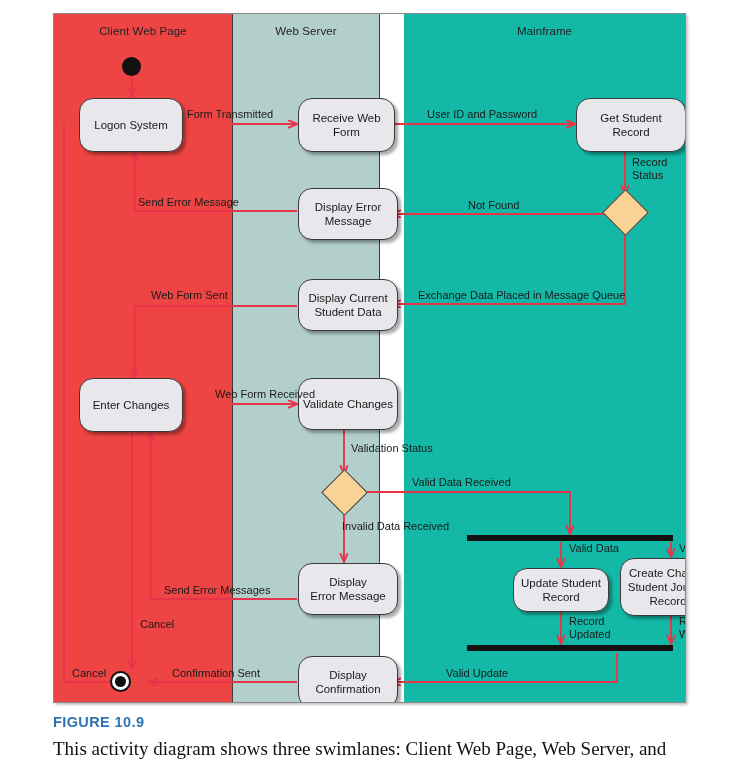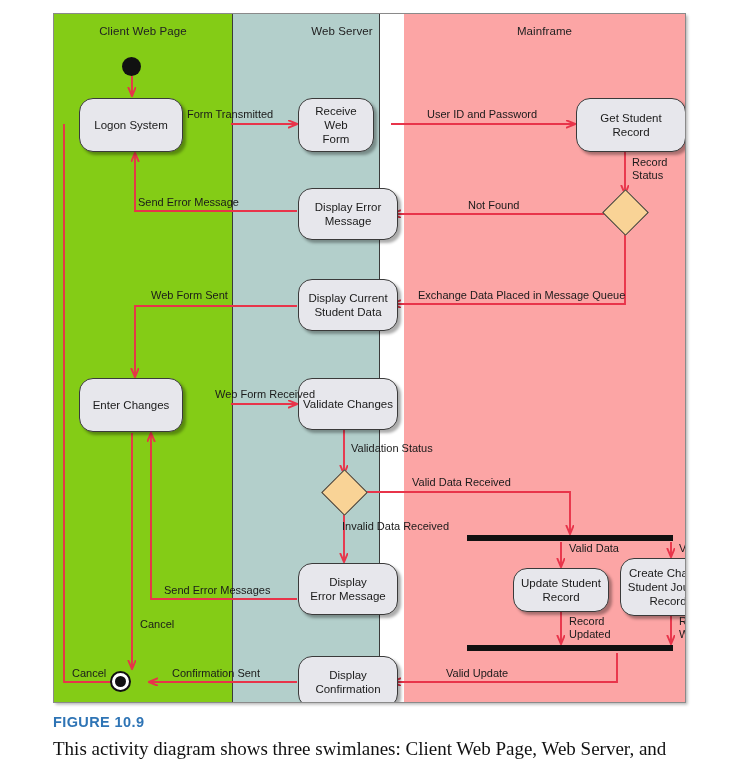--- a/index.html
+++ b/index.html
@@ -6,24 +6,24 @@
   body{width:752px;height:760px;position:relative;
        font-family:"Liberation Sans",sans-serif;overflow:hidden;}
 
   
   #diagram-frame{
     position:absolute;left:53px;top:13px;width:633px;height:690px;
     border:1px solid #8a8a8a;box-sizing:border-box;overflow:hidden;
     box-shadow:1.5px 1.5px 3px rgba(0,0,0,.30);
   }
   .lane{position:absolute;top:0;bottom:0;box-sizing:border-box;}
-  .lane-client{left:0;width:178px;background:#84cc16;}
+  .lane-client{left:0;width:178px;background:#ef4444;}
   .lane-web{left:178px;width:148px;background:#B3CFCB;
-            border-left:1.5px solid #3b3b3b;border-right:1.5px solid #3b3b3b;padding-left:36px;}
-  .lane-main{left:350px;right:0;background:#fca5a5;}
+            border-left:1.5px solid #3b3b3b;border-right:1.5px solid #3b3b3b;}
+  .lane-main{left:350px;right:0;background:#14b8a6;}
   .lane-title{position:absolute;top:11px;width:100%;text-align:center;
               font-size:11.5px;color:#222;letter-spacing:.1px;}
 
   
   #edges{position:absolute;left:0;top:0;width:633px;height:690px;}
 
   
   .act{position:absolute;box-sizing:border-box;
        background:#E7E7EC;border:1.6px solid #3a3a3a;border-radius:14px;
        box-shadow:3px 3px 3px rgba(0,0,0,.33);
@@ -118,21 +118,21 @@
       <path d="M10,110 L10,668 L66,668"></path>
     </g>
   </svg>
 
   <div class="start-node" style="left:68px;top:43px;"></div>
 
   <div class="act" id="n-logon" style="left:25px;top:84px;width:104px;height:54px;">
     <span>Logon System</span>
   </div>
 
-  <div class="act" id="n-receive" style="left:244px;top:84px;width:76px;height:54px;">
+  <div class="act" id="n-receive" style="left:244px;top:84px;width:97px;height:54px;">
     <span>Receive Web<br>Form</span>
   </div>
 
   <div class="act" id="n-getrec" style="left:522px;top:84px;width:110px;height:54px;">
     <span>Get Student<br>Record</span>
   </div>
 
   <div class="diamond" style="left:555px;top:182px;"></div>
 
   <div class="act" id="n-err1" style="left:244px;top:174px;width:100px;height:52px;">

